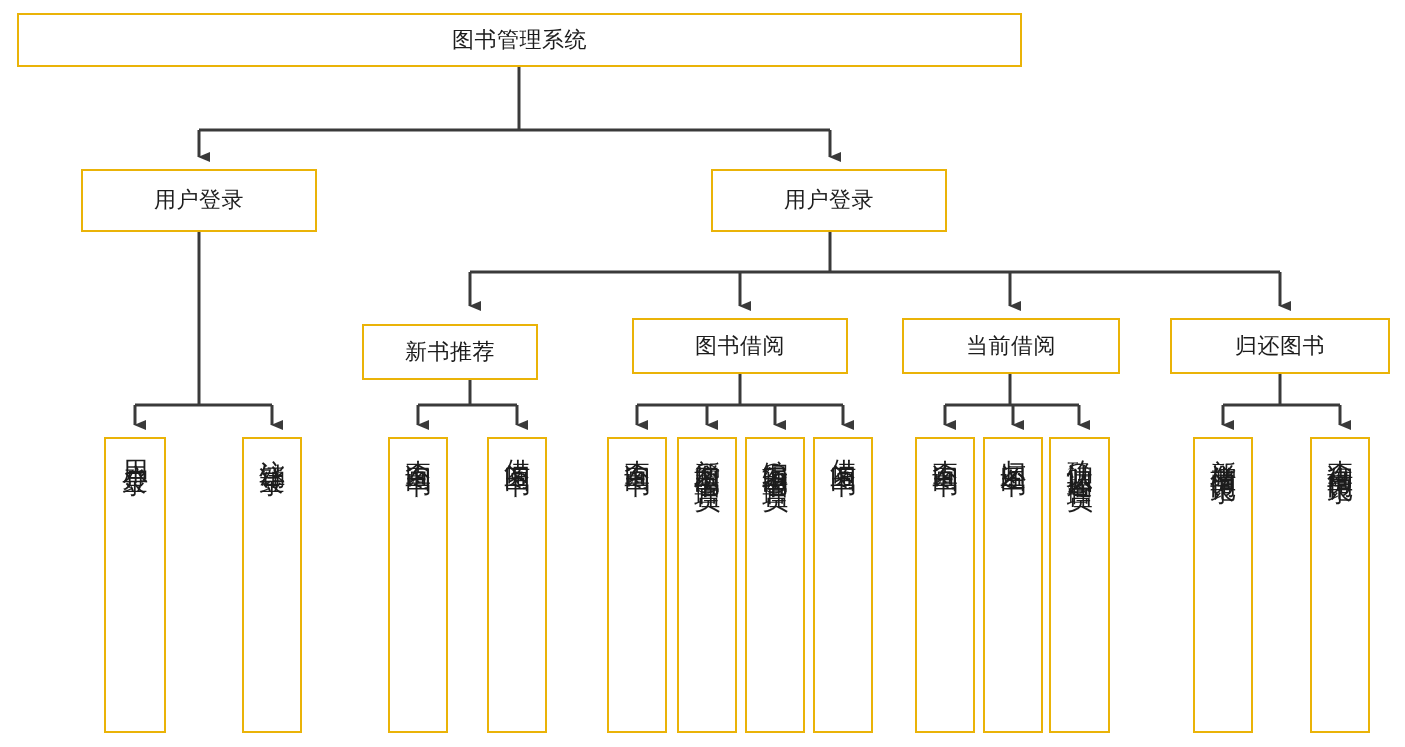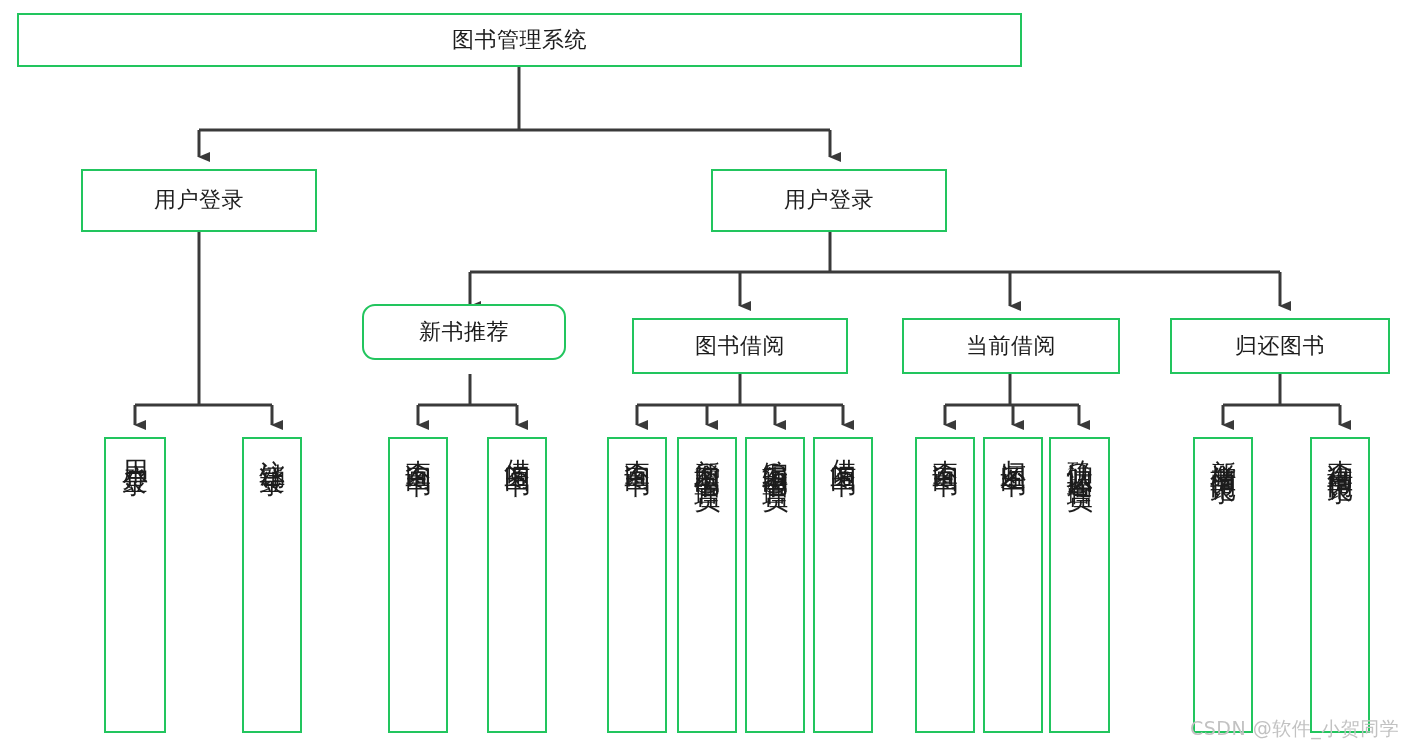--- a/index.html
+++ b/index.html
@@ -20,21 +20,21 @@
   #edges {
     position: absolute;
     left: 0;
     top: 0;
     width: 1405px;
     height: 747px;
   }
   .node {
     position: absolute;
     box-sizing: border-box;
-    border: 2px solid #22c55e;
+    border: 2px solid #eab308;
     background: #ffffff;
     display: flex;
     align-items: center;
     justify-content: center;
     color: #1c1c1c;
   }
   .node .label {
     display: block;
     text-align: center;
     line-height: 1.28;
@@ -124,21 +124,21 @@
     <span class="label">图书管理系统</span>
   </div>
 
   <div class="node horiz" style="left:81px; top:169px; width:236px; height:63px;">
     <span class="label">用户登录</span>
   </div>
   <div class="node horiz" style="left:711px; top:169px; width:236px; height:63px;">
     <span class="label">用户登录</span>
   </div>
 
-  <div class="node horiz" style="left:362px; top:304px; width:204px; height:56px;border-radius:13px;">
+  <div class="node horiz" style="left:362px; top:324px; width:176px; height:56px;">
     <span class="label">新书推荐</span>
   </div>
   <div class="node horiz" style="left:632px; top:318px; width:216px; height:56px;">
     <span class="label">图书借阅</span>
   </div>
   <div class="node horiz" style="left:902px; top:318px; width:218px; height:56px;">
     <span class="label">当前借阅</span>
   </div>
   <div class="node horiz" style="left:1170px; top:318px; width:220px; height:56px;">
     <span class="label">归还图书</span>
@@ -181,15 +181,14 @@
     <span class="label">确认归还（管理员）</span>
   </div>
 
   <div class="node vert" style="left:1193px; top:437px; width:60px; height:296px;">
     <span class="label">新增借阅记录</span>
   </div>
   <div class="node vert" style="left:1310px; top:437px; width:60px; height:296px;">
     <span class="label">查询借阅记录</span>
   </div>
 
-  <div class="watermark" style="left:1190px; top:716px;">CSDN @软件_小贺同学</div>
 
 </div>
 
 </body></html>

